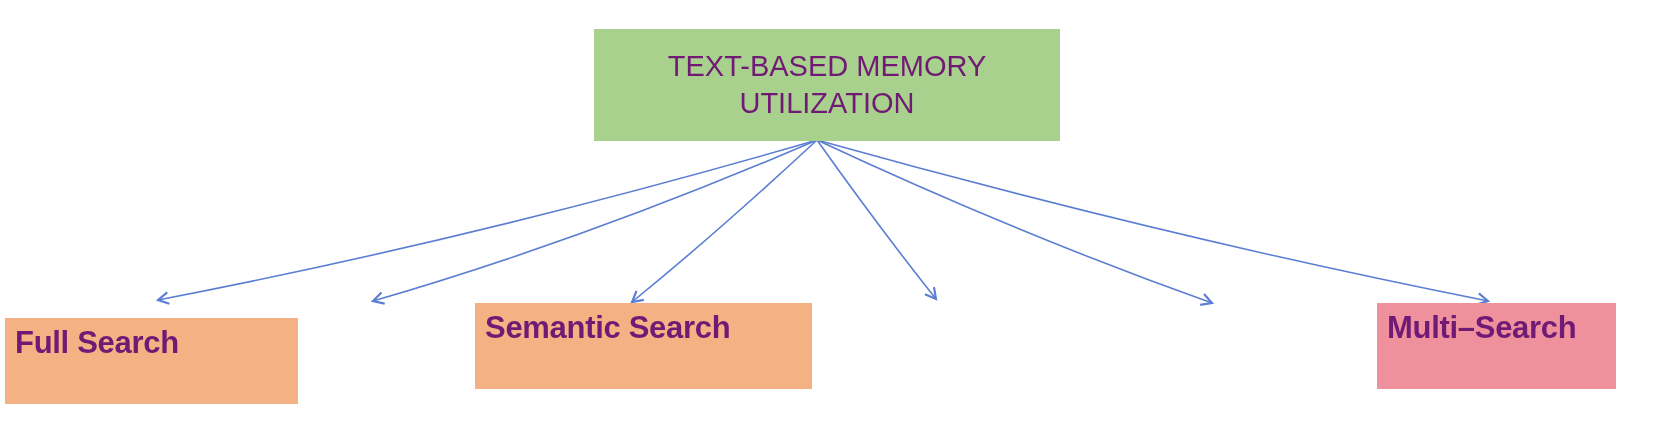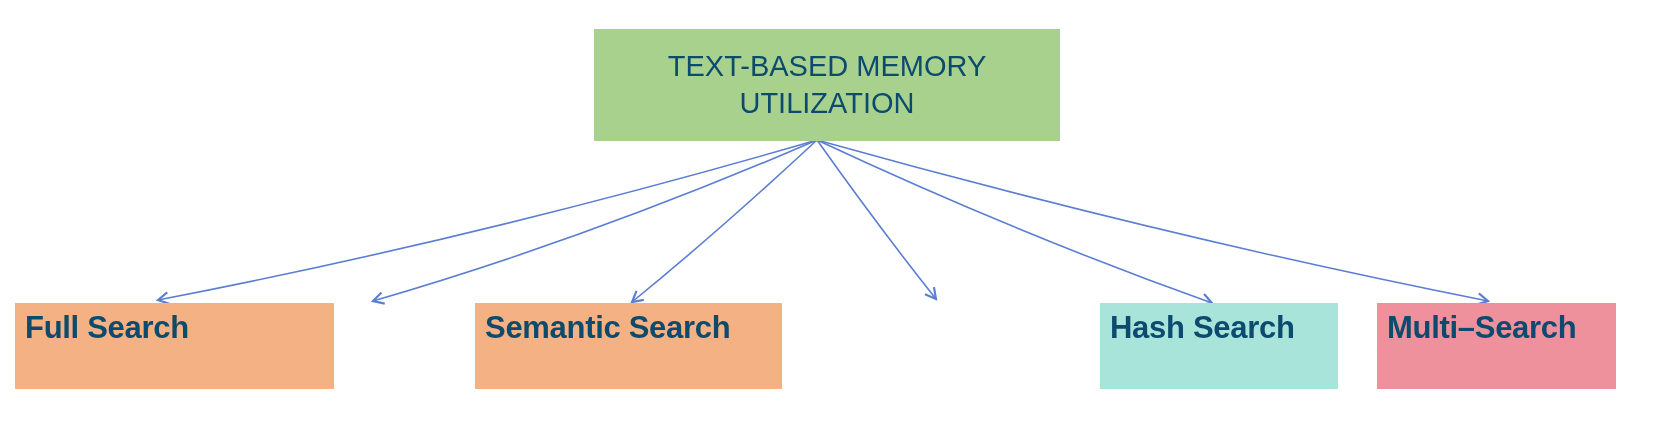--- a/index.html
+++ b/index.html
@@ -24,21 +24,21 @@
     pointer-events: none;
   }
   .connector {
     fill: none;
     stroke: var(--arrow, #5b7ed2);
     stroke-width: 1.6;
   }
   .node {
     position: absolute;
     box-sizing: border-box;
-    color: #0c4a6e;
+    color: #701a75;
   }
   .node.root {
     left: 594px;
     top: 29px;
     width: 466px;
     height: 112px;
     display: flex;
     align-items: center;
     justify-content: center;
     text-align: center;
@@ -49,23 +49,23 @@
   }
   .node.child {
     top: 303px;
     height: 86px;
     font-size: 31px;
     font-weight: 700;
     letter-spacing: -0.3px;
     padding: 7px 0 0 10px;
     white-space: nowrap;
   }
-  .c0 { left: 15px;   width: 319px; }
+  .c0 { left: 5px;   width: 293px; margin-top: 15px; }
   .c1 { left: 312px;  width: 100px; }
-  .c2 { left: 475px;  width: 307px; }
+  .c2 { left: 475px;  width: 337px; }
   .c3 { left: 821px;  width: 236px; }
   .c4 { left: 1100px; width: 238px; }
   .c5 { left: 1377px; width: 239px; }
 </style>
 </head>
 <body>
 
 <div class="canvas">
 
   <svg class="connector-layer" viewBox="0 0 1661 421" xmlns="http://www.w3.org/2000/svg">
@@ -83,17 +83,16 @@
   </svg>
 
   <div class="node root" style="background: rgb(169, 209, 142);">TEXT-BASED MEMORY UTILIZATION</div>
 
   <div class="node child c0" style="background: rgb(244, 177, 131);">Full Search</div>
 
 
   <div class="node child c2" style="background: rgb(244, 177, 131);">Semantic Search</div>
 
 
-  <div class="node child c4" style="background: rgb(168, 228, 218);">Hash Search</div>
 
   <div class="node child c5" style="background: rgb(239, 144, 157);">Multi–Search</div>
 
 </div>
 
 </body></html>

